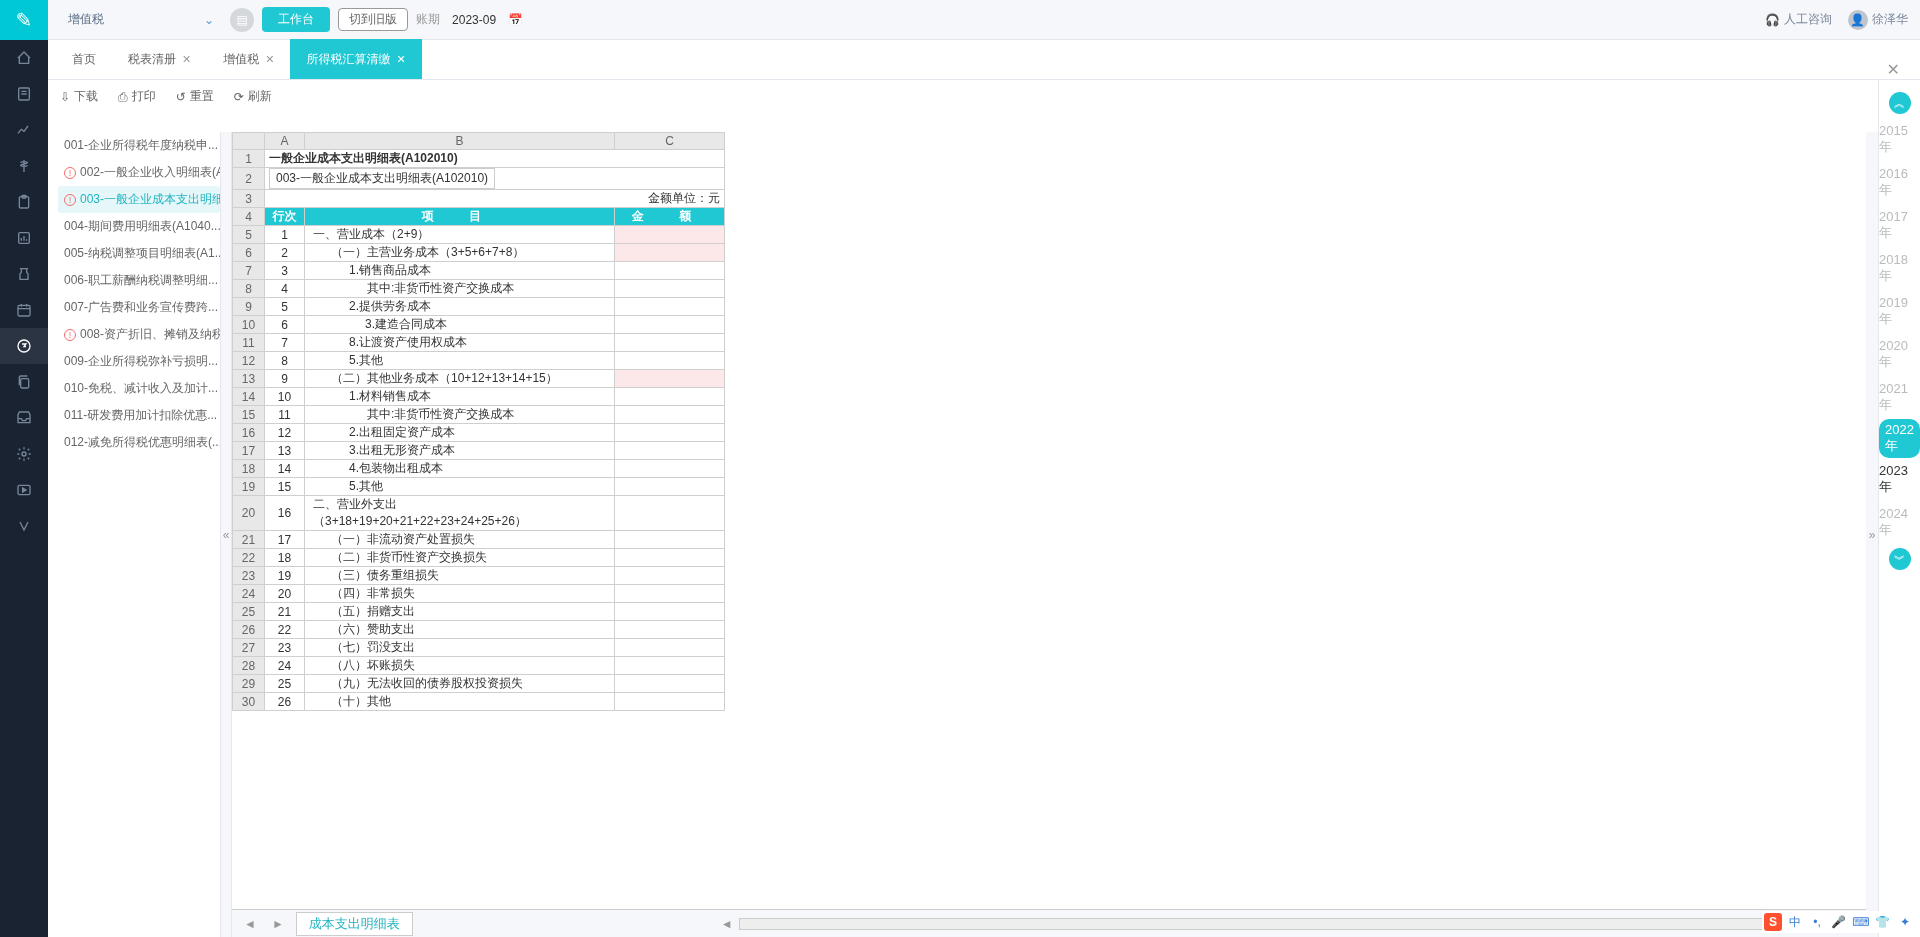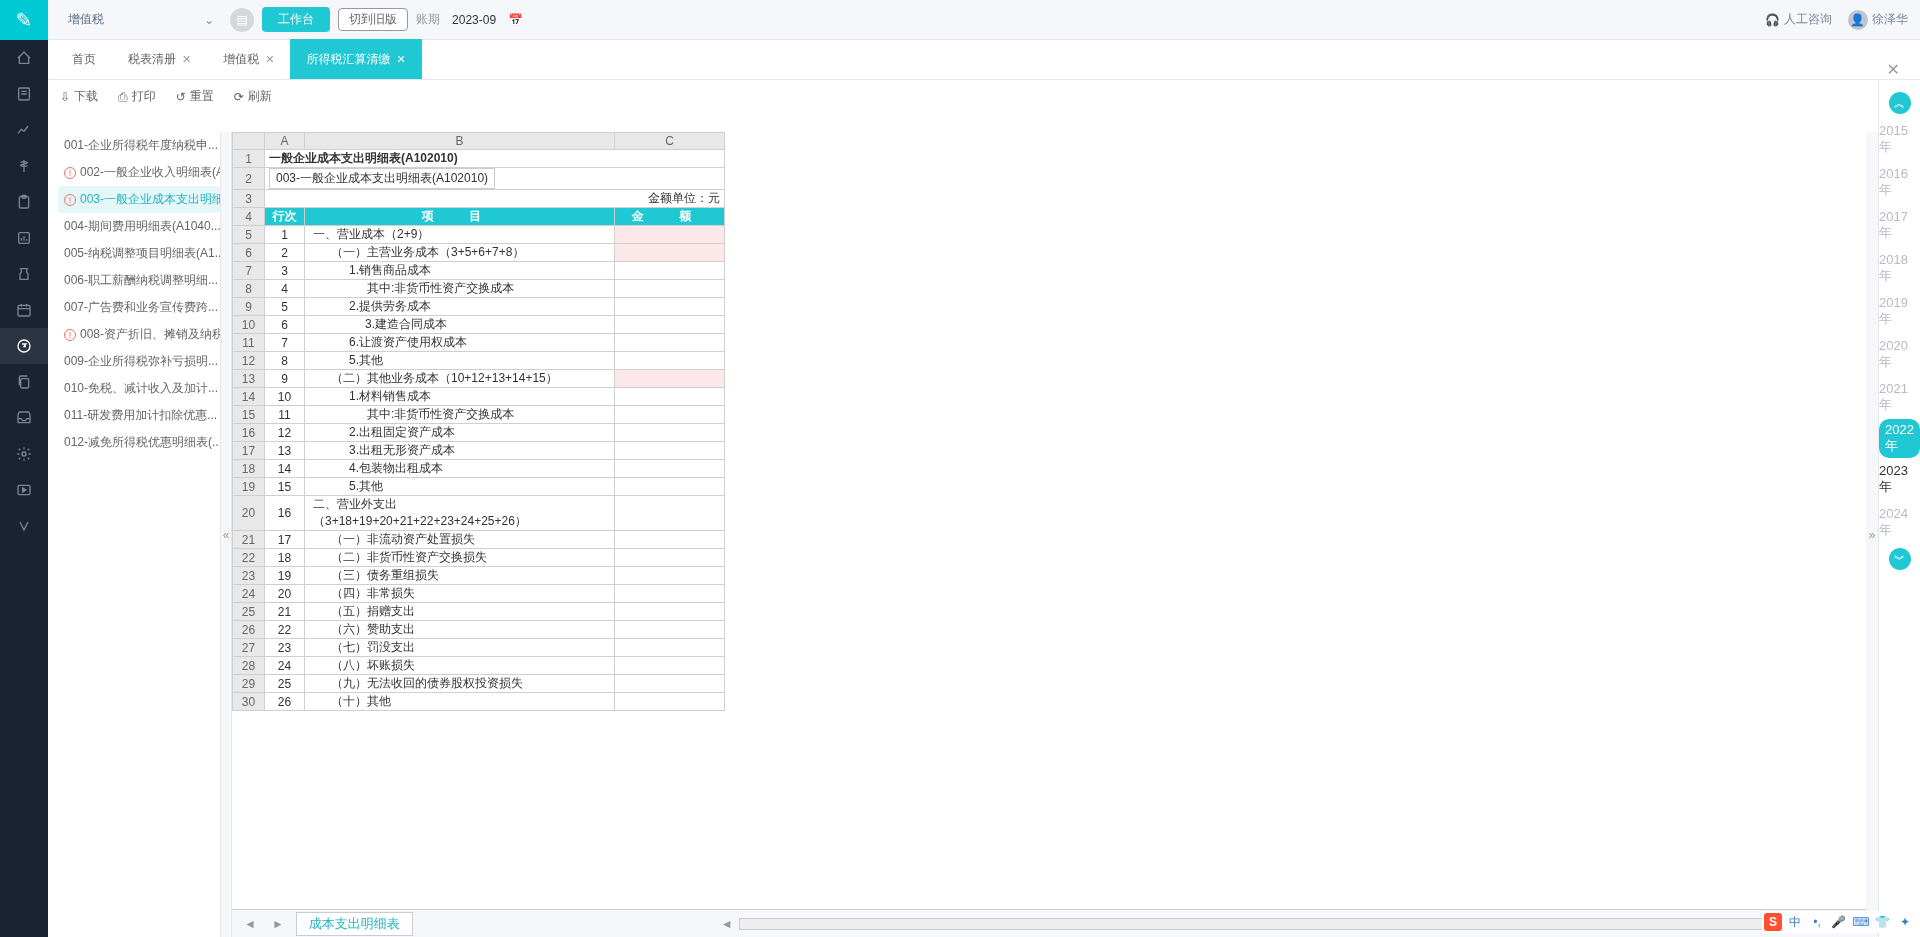--- a/index.html
+++ b/index.html
@@ -349,21 +349,21 @@
                 </tr>
                 <tr>
                   <th class="rowhdr">10</th>
                   <td class="idx-cell">6</td>
                   <td class="proj-cell" style="padding-left:60px">3.建造合同成本</td>
                   <td class="amt-cell"></td>
                 </tr>
                 <tr>
                   <th class="rowhdr">11</th>
                   <td class="idx-cell">7</td>
-                  <td class="proj-cell" style="padding-left:44px">6.让渡资产使用权成本</td>
+                  <td class="proj-cell" style="padding-left:44px">8.让渡资产使用权成本</td>
                   <td class="amt-cell"></td>
                 </tr>
                 <tr>
                   <th class="rowhdr">12</th>
                   <td class="idx-cell">8</td>
                   <td class="proj-cell" style="padding-left:44px">5.其他</td>
                   <td class="amt-cell"></td>
                 </tr>
                 <tr>
                   <th class="rowhdr">13</th>

